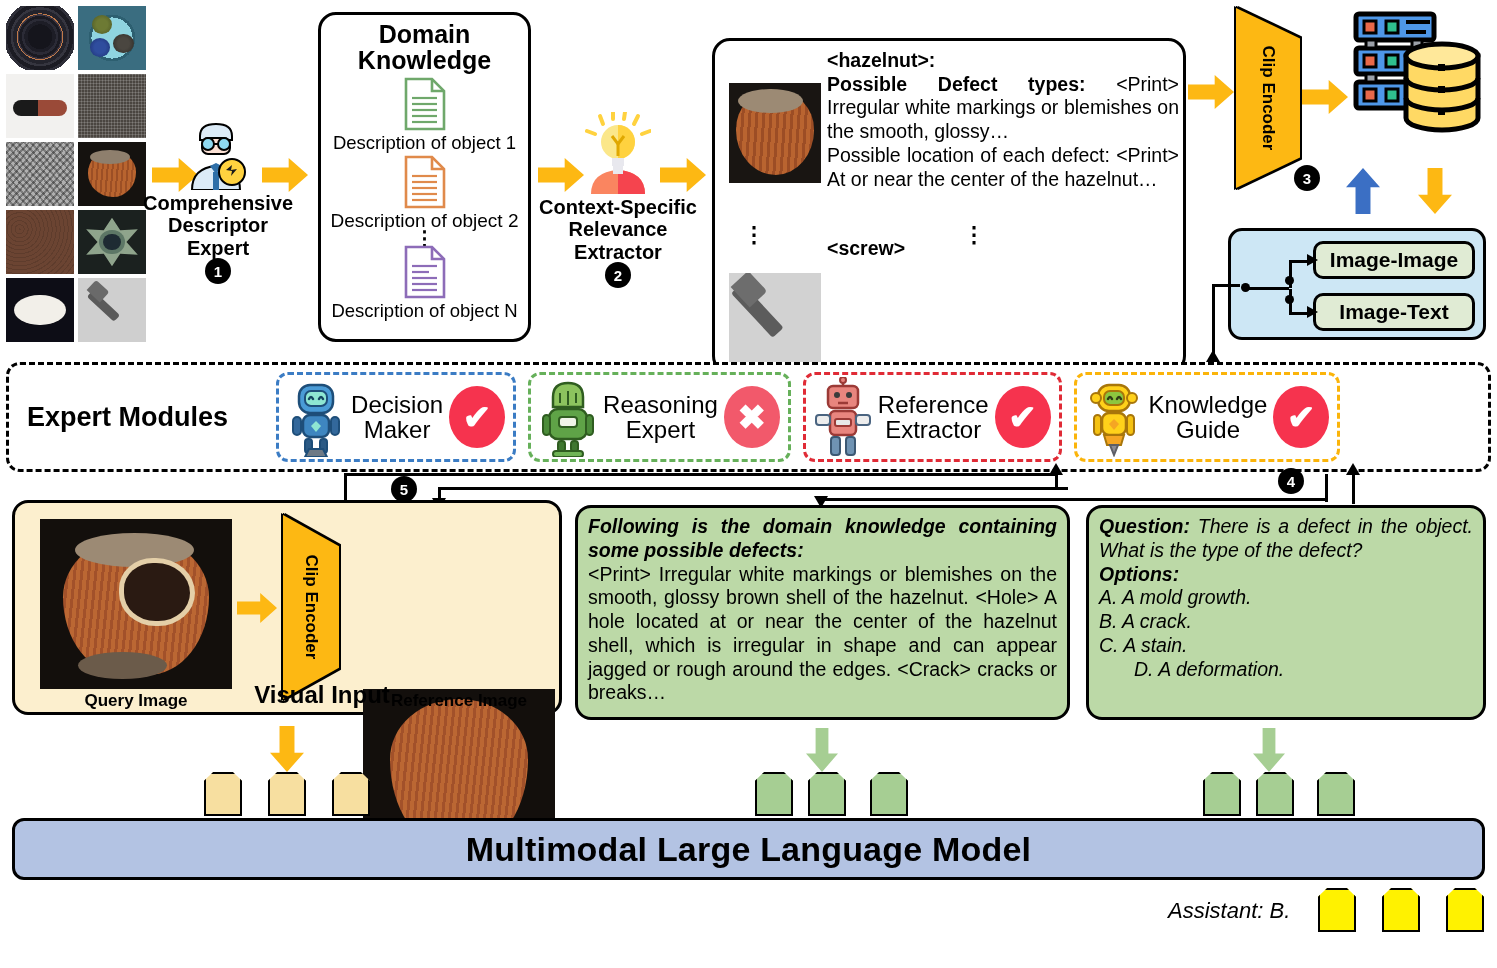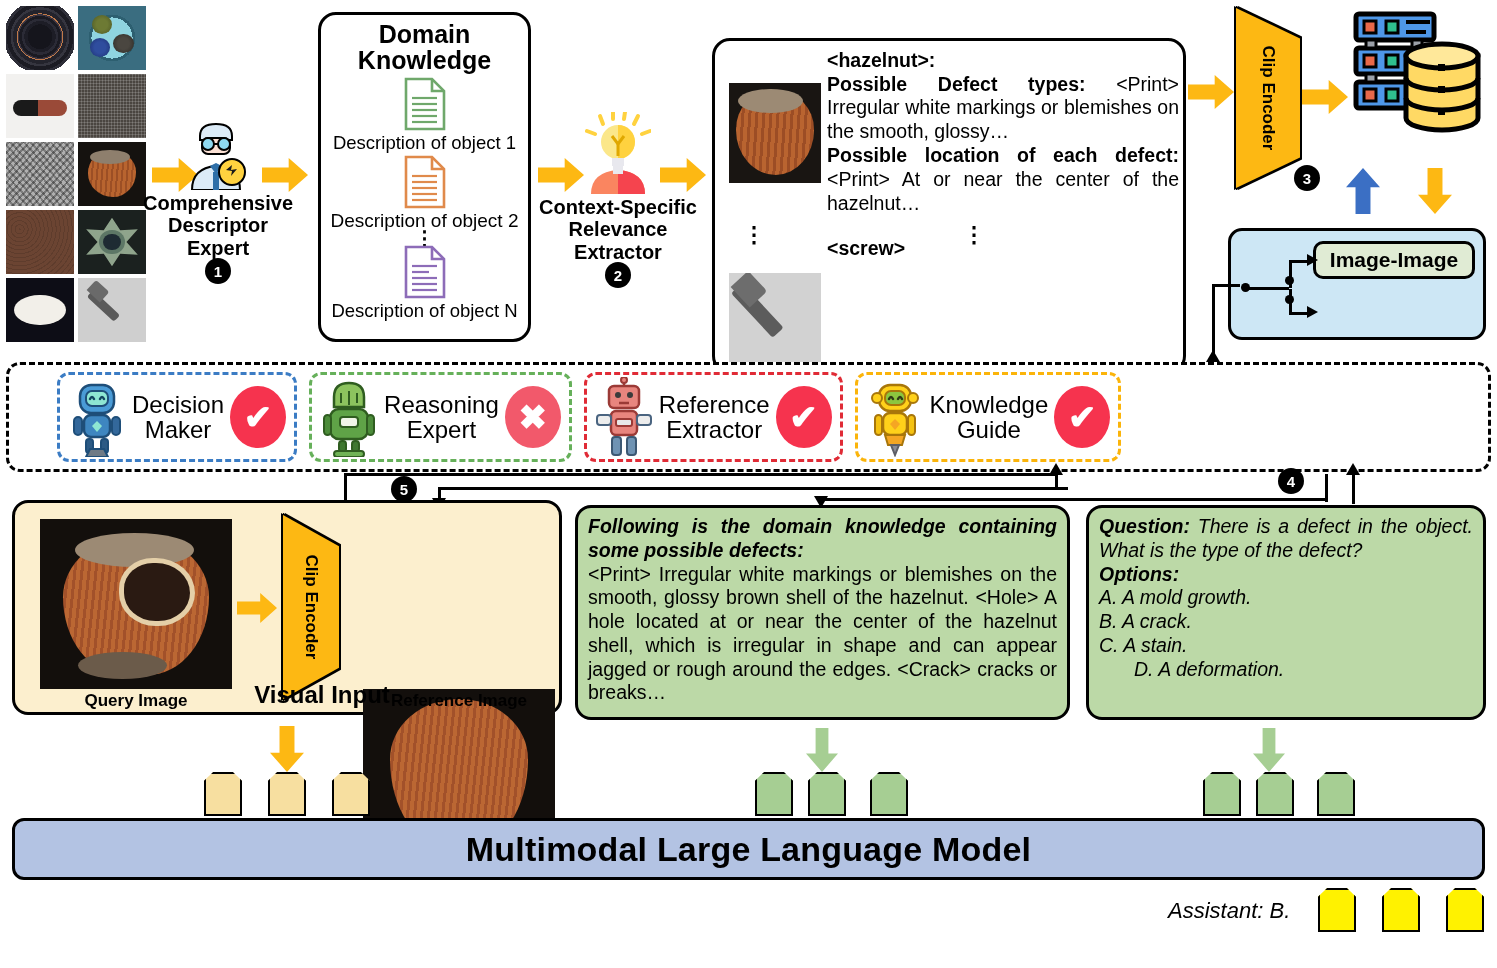--- a/index.html
+++ b/index.html
@@ -318,21 +318,21 @@
 <div class="abs rbox" style="left:712px; top:6px; width:474px; height:336px; padding:6px 8px 6px 8px;margin-top:32px;">
 
   <div style="position:absolute; left:14px; top:42px; width:92px; height:100px; background:#191512; overflow:hidden;">
     <div style="position:absolute; left:8%; top:8%; width:84%; height:84%; border-radius:46% 48% 50% 52% / 46% 46% 54% 54%; background:repeating-linear-gradient(94deg,#9c4d25 0 3px,#b96430 3px 7px);"></div>
     <div style="position:absolute; left:10%; top:6%; width:70%; height:24%; border-radius:50%; background:#9c8a74;"></div>
   </div>
 
   <div style="position:absolute; left:112px; top:8px; width:352px; font-size:19.5px; line-height:1.21; text-align:justify;">
     <div style="font-weight:bold; text-align:left;">&lt;hazelnut&gt;:</div>
     <div><span style="font-weight:bold;">Possible Defect types:</span> <span>&lt;Print&gt; Irregular white markings or blemishes on the smooth, glossy…</span></div>
-    <div style="margin-top:1px;"><span style="font-weight:bold;">Possible location of each defect:</span> <span>&lt;Print&gt; At or near the center of the hazelnut…</span></div>
+    <div style="margin-top:1px;"><span style="font-weight:normal;">Possible location of each defect:</span> <span>&lt;Print&gt; At or near the center of the hazelnut…</span></div>
   </div>
 
   <div style="position:absolute; left:28px; top:188px; font-size:22px; font-weight:bold; line-height:.55;">⋮</div>
   <div style="position:absolute; left:248px; top:188px; font-size:22px; font-weight:bold; line-height:.55;">⋮</div>
 
   <div style="position:absolute; left:14px; top:232px; width:92px; height:100px; background:#d2d2d2; overflow:hidden;">
     <div style="position:absolute; left:14%; top:10%; width:66%; height:15%; background:#5c5c5c; transform:rotate(47deg); transform-origin:left top; border-radius:3px;"></div>
     <div style="position:absolute; left:6%; top:4%; width:30%; height:24%; background:#6d6d6d; transform:rotate(47deg); border-radius:4px 4px 0 0;"></div>
   </div>
 
@@ -395,38 +395,40 @@
   </svg>
 </div>
 
 <div class="abs numdot" style="left:1294px; top:165px;">3</div>
 
 <div class="abs barrow-u" style="left:1346px; top:168px;"></div>
 <div class="abs yarrow-d" style="left:1418px; top:168px;"></div>
 
 <div class="abs" style="left:1228px; top:228px; width:258px; height:112px; background:#CDE7F5; border:3px solid #000; border-radius:14px;">
   <div style="position:absolute; left:82px; top:10px; width:162px; height:38px; background:#E0EBD4; border:3px solid #000; border-radius:10px; display:flex; align-items:center; justify-content:center; font-size:21px; font-weight:bold;">Image-Image</div>
+  <div style="position:absolute; left:82px; top:62px; width:162px; height:38px; background:#E0EBD4; border:3px solid #000; border-radius:10px; display:flex; align-items:center; justify-content:center; font-size:21px; font-weight:bold;">Image-Text</div>
 
   <div class="ln ln-h" style="left:14px; top:56px; width:44px;"></div>
   <div class="ln ln-h" style="left:58px; top:29px; width:20px;"></div>
   <div class="ln ln-v" style="left:58px; top:29px; height:28px;"></div>
   <div class="arrowhead-right" style="left:76px; top:23px;"></div>
   <div class="ln ln-v" style="left:58px; top:58px; height:26px;"></div>
   <div class="ln ln-h" style="left:58px; top:81px; width:20px;"></div>
   <div class="arrowhead-right" style="left:76px; top:75px;"></div>
   <div class="dot" style="left:54px; top:45px;"></div>
   <div class="dot" style="left:54px; top:64px;"></div>
   <div class="dot" style="left:10px; top:52px;"></div>
 </div>
 
 <div class="ln ln-v abs" style="left:1212px; top:284px; height:78px;"></div>
 <div class="ln ln-h abs" style="left:1212px; top:284px; width:28px;"></div>
 <div class="arrowhead-up abs" style="left:1206px; top:350px;"></div>
 
 <div class="abs" id="expert-modules">
+  <div class="em-title">Expert Modules</div>
 
   <div class="em-card" style="border-color:#3B7CC4; margin-left:48px;">
     <div class="robot">
       <svg viewBox="0 0 58 80">
         <rect x="12" y="8" width="34" height="28" rx="11" fill="#4A9BD6" stroke="#1E4E79" stroke-width="2.5"></rect>
         <rect x="18" y="14" width="22" height="15" rx="6" fill="#8EE6D2" stroke="#1E4E79" stroke-width="2"></rect>
         <path d="M22 22 q2-4 4 0" fill="none" stroke="#13445F" stroke-width="2.5" stroke-linecap="round"></path>
         <path d="M32 22 q2-4 4 0" fill="none" stroke="#13445F" stroke-width="2.5" stroke-linecap="round"></path>
         <rect x="16" y="38" width="26" height="22" rx="7" fill="#3E86C0" stroke="#1E4E79" stroke-width="2.5"></rect>
         <path d="M29 44 l5 5 -5 6 -5-6z" fill="#8EE6D2"></path>

